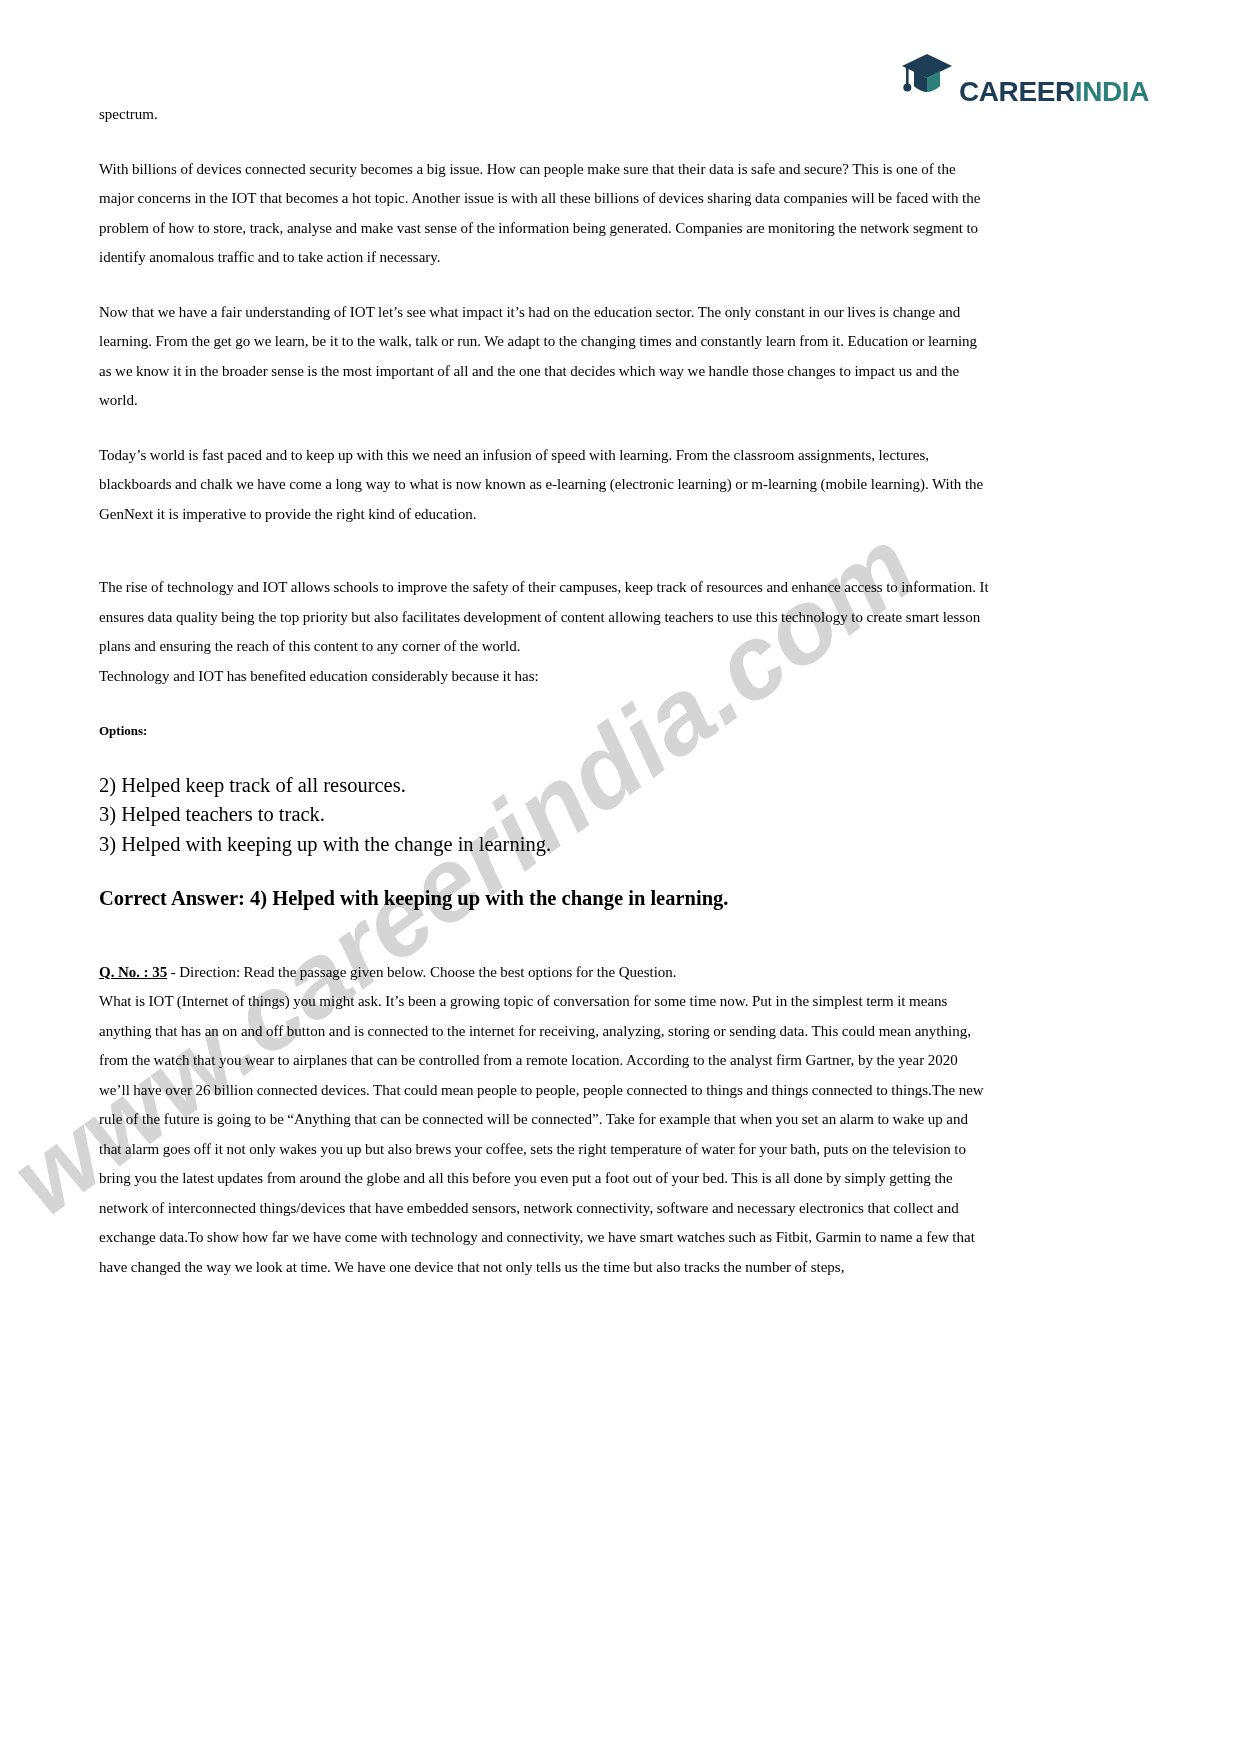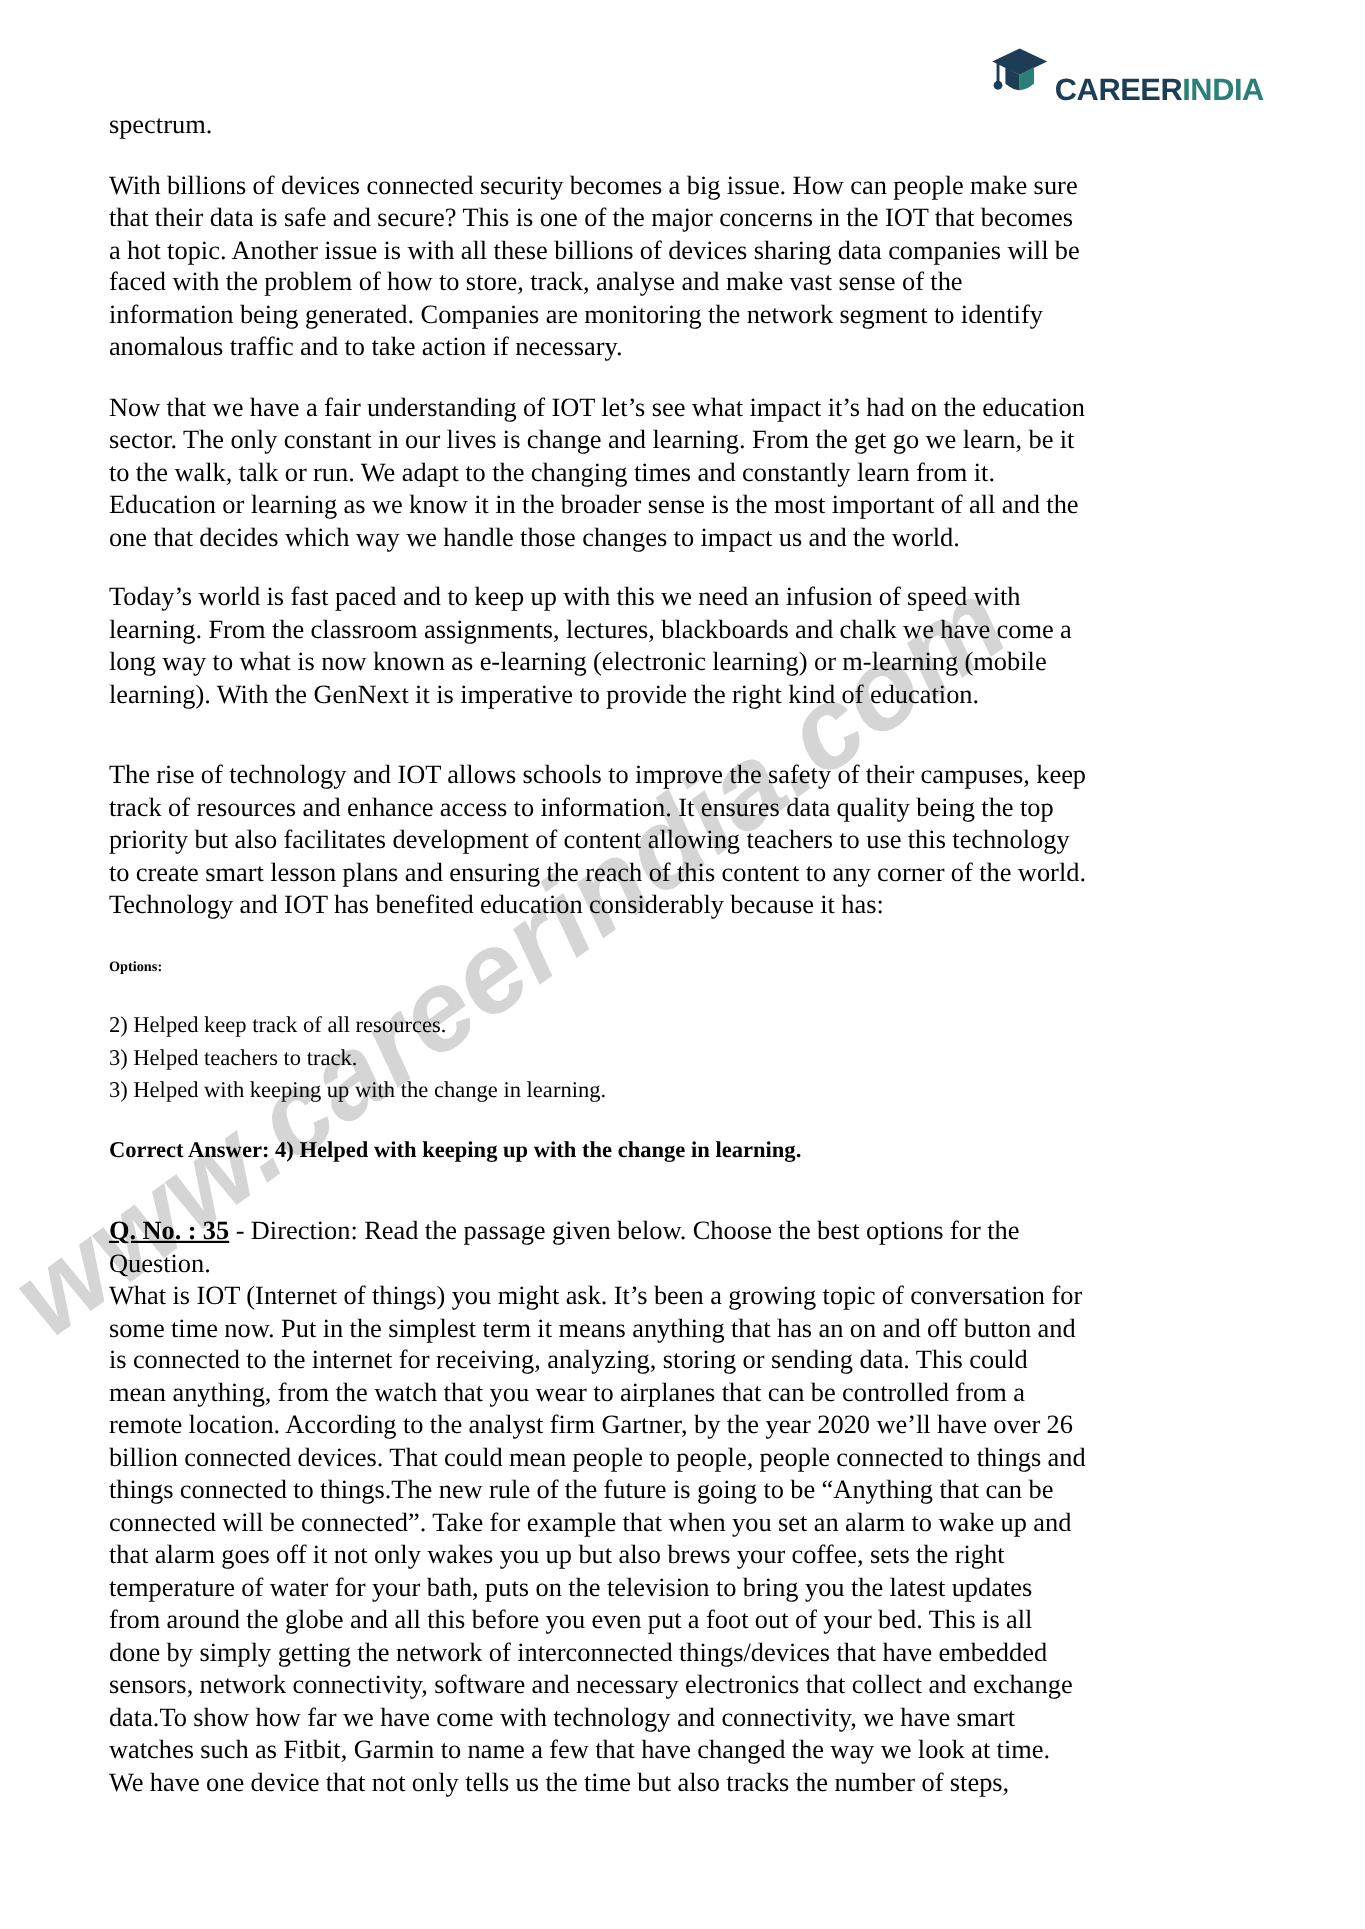--- a/index.html
+++ b/index.html
@@ -40,21 +40,21 @@
     font-size: 104px;
     letter-spacing: 1px;
     color: #d3d3d3;
     white-space: nowrap;
     opacity: 0.95;
   }
 
   
   .page-header {
     position: absolute;
-    top: 5px;
+    top: 15px;
     left: 0;
     right: 0;
     height: 98px;
     z-index: 3;
     padding-left: 24px;
   }
   .logo {
     position: absolute;
     right: 92px;
     top: 28px;
@@ -83,21 +83,21 @@
   
   .content {
     position: absolute;
     left: 99px;
     top: 100px;
     width: 890px;
     z-index: 2;
   }
   p.para {
     margin: 0 0 25px 0;
-    font-size: 24px;
+    font-size: 15px;
     line-height: 29.5px;
     text-align: left;
     word-spacing: -0.2px;
   }
   p.para.tight {
     margin-bottom: 0;
     margin-top: 44px;
   }
   .opts {
     margin: 0 0 25px 0;

